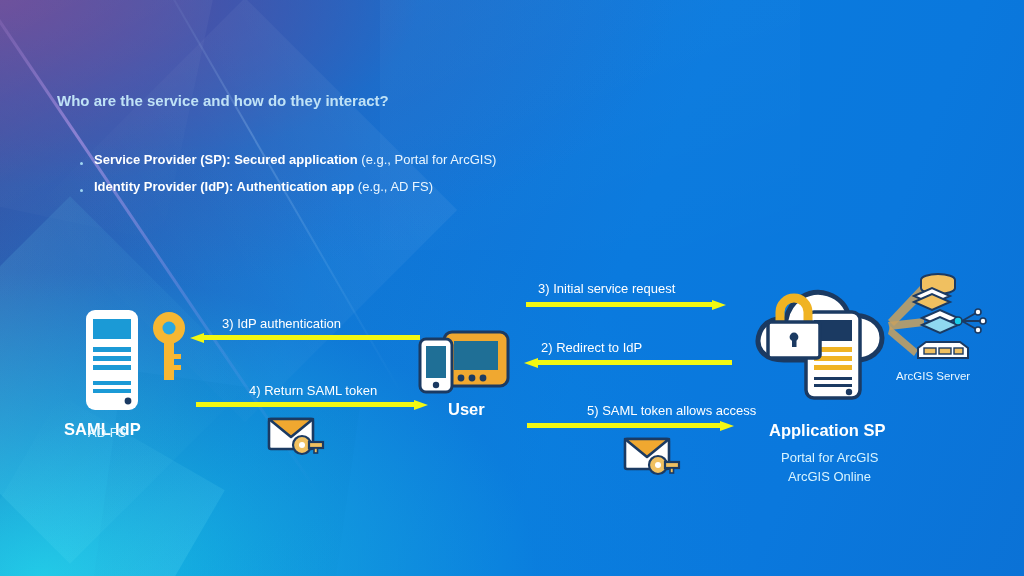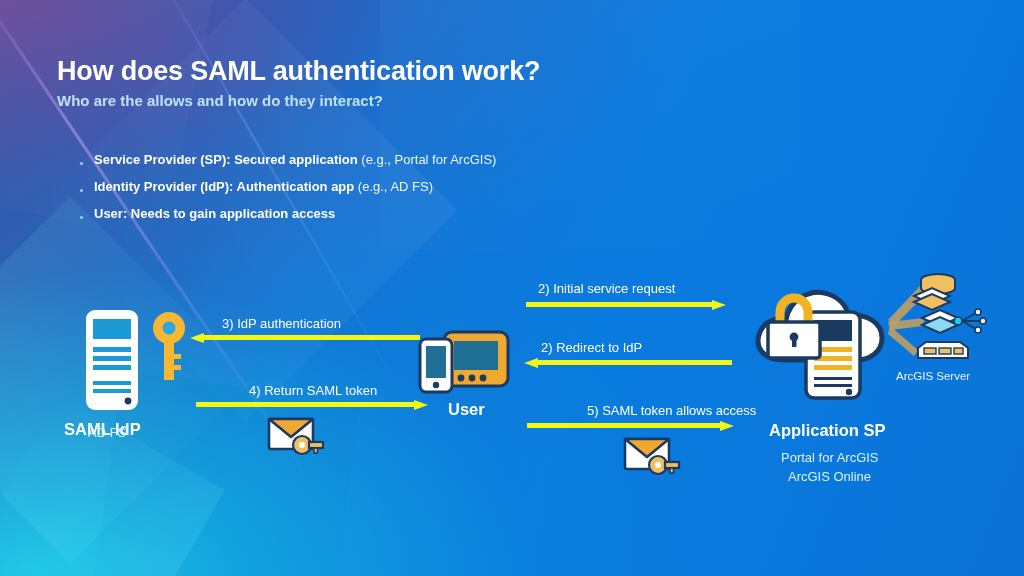--- a/index.html
+++ b/index.html
@@ -100,32 +100,28 @@
 
   <div class="facet f1"></div>
   <div class="facet f2"></div>
   <div class="facet f3"></div>
   <div class="facet f4"></div>
   <div class="facet f5"></div>
   <div class="facet f6"></div>
   <div class="streak"></div>
   <div class="streak2"></div>
 
-  <div class="title">How does SAML authentication work?</div>
-  <div class="subtitle">Who are the allows and how do they interact?</div>
+  <div class="subtitle">Who are the service and how do they interact?</div>
 
   <div class="bullets">
     <div class="bullet">
       <span class="b">Service Provider (SP): Secured application</span><span class="n"> (e.g., Portal for ArcGIS)</span>
     </div>
     <div class="bullet">
       <span class="b">Identity Provider (IdP): Authentication app</span><span class="n"> (e.g., AD FS)</span>
-    </div>
-    <div class="bullet">
-      <span class="b">User: Needs to gain application access</span><span class="n"></span>
     </div>
   </div>
 
   <div class="ico" style="left:84px; top:308px;">
     <svg width="56" height="104" viewBox="0 0 56 104">
       <rect x="2" y="2" width="52" height="100" rx="9" fill="#ffffff"></rect>
       <rect x="9" y="11" width="38" height="20" fill="#1b9ad6"></rect>
       <rect x="9" y="39" width="38" height="5" fill="#1b9ad6"></rect>
       <rect x="9" y="48" width="38" height="5" fill="#1b9ad6"></rect>
       <rect x="9" y="57" width="38" height="5" fill="#1b9ad6"></rect>
@@ -206,21 +202,21 @@
       <rect x="55" y="80" width="12" height="6" fill="#f0c060" stroke="#1b3a62" stroke-width="1.4"></rect>
       <rect x="70" y="80" width="9" height="6" fill="#f0c060" stroke="#1b3a62" stroke-width="1.4"></rect>
     </svg>
   </div>
   <div class="srv-lbl" style="left:896px; top:370px;">ArcGIS Server</div>
 
   <div class="lbl lbl-big" style="left:769px; top:410px;margin-top:11px;">Application SP</div>
   <div class="lbl lbl-sm lbl-cy" style="left:788px; top:432px;margin-top:37px;">ArcGIS Online</div>
   <div class="lbl lbl-sm lbl-cy" style="left:781px; top:450px;">Portal for ArcGIS</div>
 
-  <div class="step" style="left:538px; top:281px;">2)  Initial service request</div>
+  <div class="step" style="left:538px; top:281px;">3)  Initial service request</div>
   <div class="arrow right" style="left:526px; top:300px; width:200px;">
     <div class="bar"></div>
       <div class="head"></div>
   </div>
 
   <div class="step" style="left:541px; top:340px;">2)  Redirect to IdP</div>
   <div class="arrow left" style="left:524px; top:358px; width:208px;">
     <div class="bar"></div>
       <div class="head"></div>
   </div>

